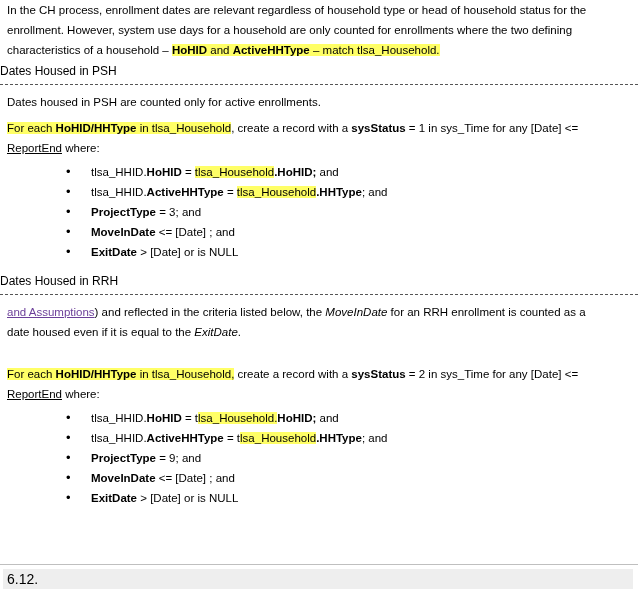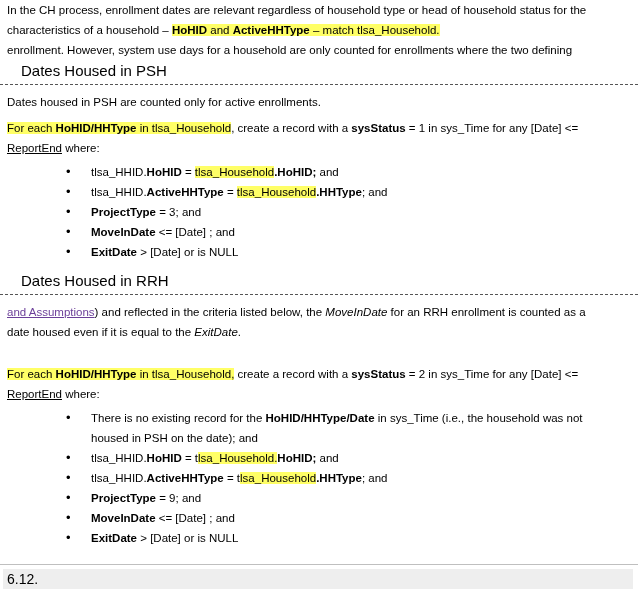--- a/index.html
+++ b/index.html
@@ -6,36 +6,36 @@
     body {
       width: 638px; height: 589px; overflow: hidden; background: #ffffff;
       font-family: "Liberation Sans", sans-serif; font-size: 11.5px; color: #000000;
       position: relative;
     }
     .p { position: absolute; left: 7px; right: 6px; line-height: 20px; }
     .hl { background: #ffff66; }
     b { font-weight: bold; }
     .u { text-decoration: underline; margin-top: 31px; }
     .link { color: #6b3f99; text-decoration: underline; }
-    .sec-title { position: absolute; left: 21px; font-size: 15px; line-height: 18px; }
+    .sec-title { position: absolute; left: 0; font-size: 12px; line-height: 18px; }
     .dash { position: absolute; left: 0; right: 0; height: 0; border-top: 1px dashed #555555; }
     ul.bl { position: absolute; margin: 0; padding: 0; list-style: none; left: 66px; right: 20px; }
     ul.bl li { position: relative; padding-left: 25px; line-height: 20px; }
     ul.bl li::before { content: "\2022"; position: absolute; left: 0; top: 0; font-size: 13px; }
     .rule { position: absolute; left: 0; right: 0; top: 564px; border-top: 1px solid #bfbfbf; }
     .h2box { position: absolute; left: 3px; top: 569px; width: 630px; height: 20px; background: #eeeeee; text-align: center; }
     .h2box span { font-size: 14px; line-height: 20px; position: absolute; top: 0; }
   </style>
 </head>
 <body>
 
 <div class="p" style="top:0px;">
   <div>In the CH process, enrollment dates are relevant regardless of household type or head of household status for the</div>
+  <div>enrollment. However, system use days for a household are only counted for enrollments where the two defining</div>
   <div><span>characteristics of a household – </span><span class="hl"><b>HoHID</b><span> and </span><b>ActiveHHType</b><span> – match tlsa_Household.</span></span></div>
-  <div>enrollment. However, system use days for a household are only counted for enrollments where the two defining</div>
 </div>
 
 <div class="sec-title" style="top:62px;">Dates Housed in PSH</div>
 <div class="dash" style="top:84px;"></div>
 <div class="p" style="top:92px;">Dates housed in PSH are counted only for active enrollments.</div>
 
 <div class="p" style="top:118px;">
   <div><span class="hl"><span>For each </span><b>HoHID/HHType</b><span> in tlsa_Household</span></span><span>, create a record with a </span><b>sysStatus</b><span> = 1 in sys_Time for any [Date] &lt;=</span></div>
   <div><span class="u">ReportEnd</span><span> where:</span></div>
 </div>
@@ -54,21 +54,20 @@
   <div><span class="link">and Assumptions</span><span>) and reflected in the criteria listed below, the </span><i>MoveInDate</i><span> for an RRH enrollment is counted as a</span></div>
   <div><span>date housed even if it is equal to the </span><i>ExitDate</i><span>.</span></div>
 </div>
 
 <div class="p" style="top:364px;">
   <div><span class="hl"><span>For each </span><b>HoHID/HHType</b><span> in tlsa_Household,</span></span><span> create a record with a </span><b>sysStatus</b><span> = 2 in sys_Time for any [Date] &lt;=</span></div>
   <div><span class="u">ReportEnd</span><span> where:</span></div>
 </div>
 
 <ul class="bl" style="top:408px;">
-  <li><span>There is no existing record for the </span><b>HoHID/HHType/Date</b><span> in sys_Time (i.e., the household was not</span><br><span>housed in PSH on the date); and</span></li>
   <li><span>tlsa_HHID.</span><b>HoHID</b><span> = t</span><span class="hl">lsa_Household.</span><b>HoHID;</b><span> and</span></li>
   <li><span>tlsa_HHID.</span><b>ActiveHHType</b><span> = t</span><span class="hl">lsa_Household</span><b>.HHType</b><span>; and</span></li>
   <li><b>ProjectType</b><span> = 9; and</span></li>
   <li><b>MoveInDate</b><span> &lt;= [Date] ; and</span></li>
   <li><b>ExitDate</b><span> &gt; [Date] or is NULL</span></li>
 </ul>
 
 <div class="rule"></div>
 <div class="h2box">
   <span style="left:4px;">6.12.</span>

